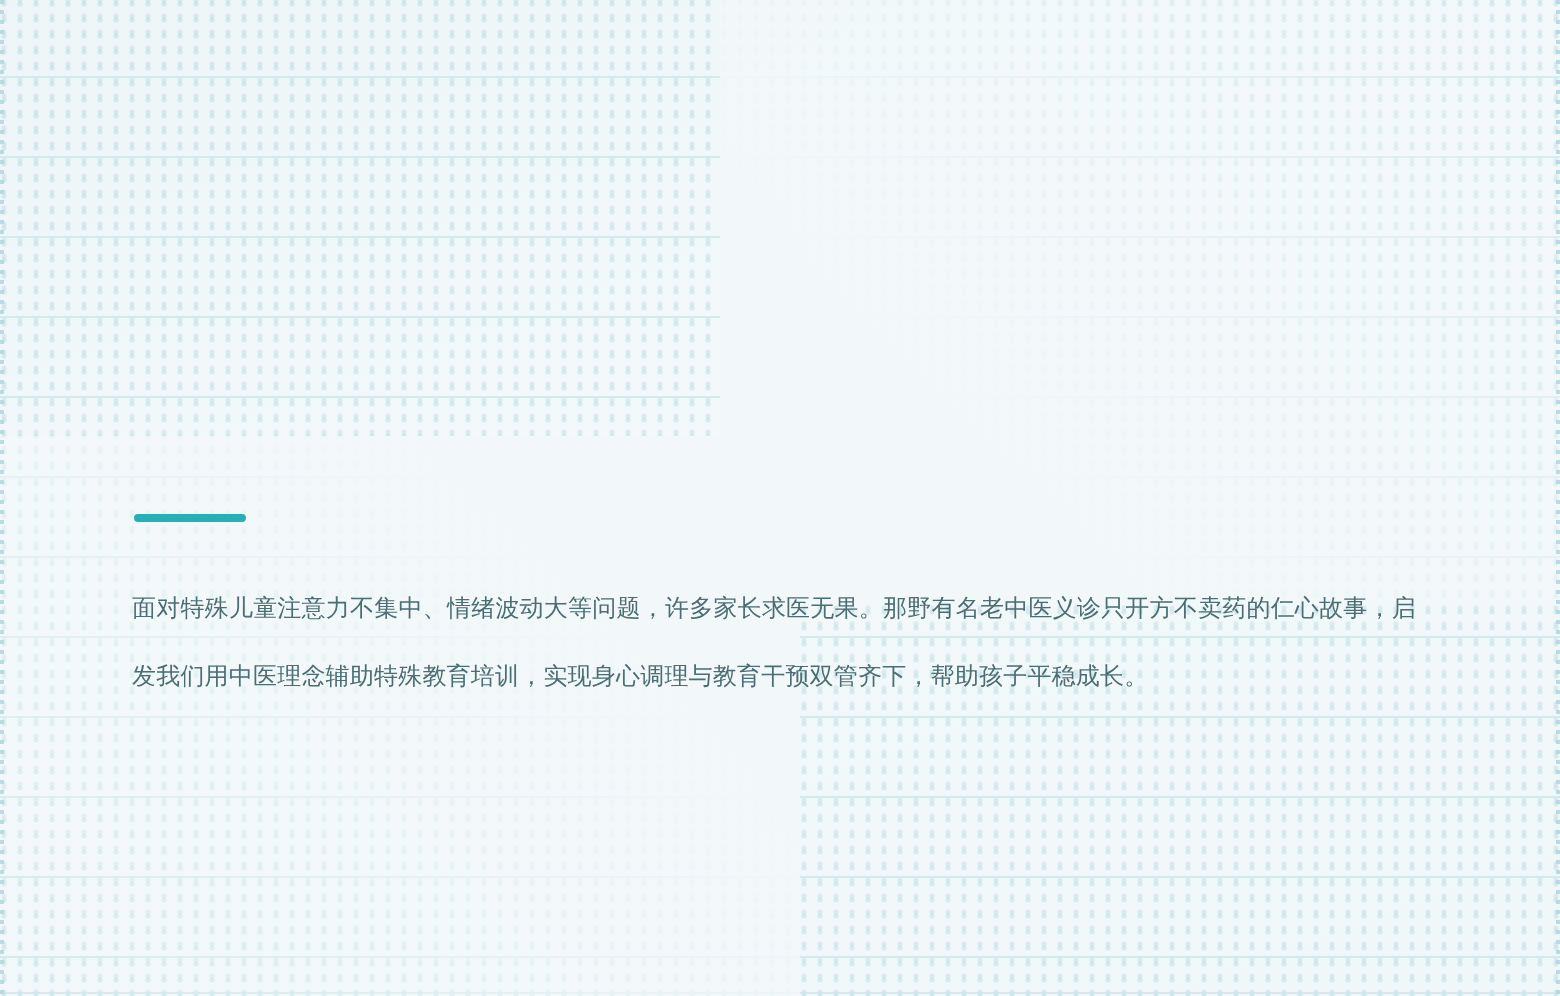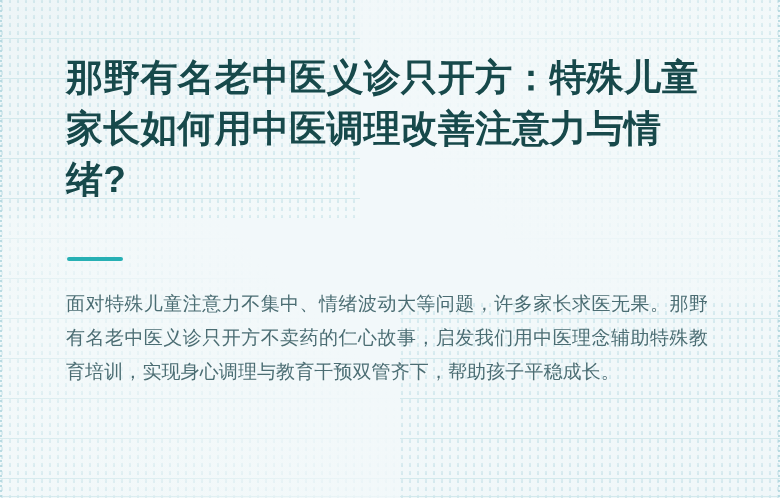--- a/index.html
+++ b/index.html
@@ -112,41 +112,40 @@
     border-radius: 2px;
     background: #27b0b4;
   }
 
   #summary {
     position: absolute;
     top: 287px;
     left: 0;
     width: 642px;
     margin: 0;
-    font-size: 19px;
+    font-size: 12px;
     line-height: 34px;
     font-weight: normal;
     letter-spacing: 0.1px;
     color: #4b6d73;
     text-align: justify;
     text-justify: inter-ideograph;
   }
 </style>
 </head>
 <body>
 
 <div id="card">
 
   <div id="rules"></div>
   <div id="dots-mask-tr"></div>
   <div id="dots-mask-bl"></div>
   <div id="edge-left"></div>
   <div id="edge-right"></div>
 
   <div id="content">
-    <h1 id="headline">那野有名老中医义诊只开方：特殊儿童家长如何用中医调理改善注意力与情绪?</h1>
 
     <div id="accent-bar"></div>
 
     <p id="summary">面对特殊儿童注意力不集中、情绪波动大等问题，许多家长求医无果。那野有名老中医义诊只开方不卖药的仁心故事，启发我们用中医理念辅助特殊教育培训，实现身心调理与教育干预双管齐下，帮助孩子平稳成长。</p>
   </div>
 
 </div>
 
 </body></html>

